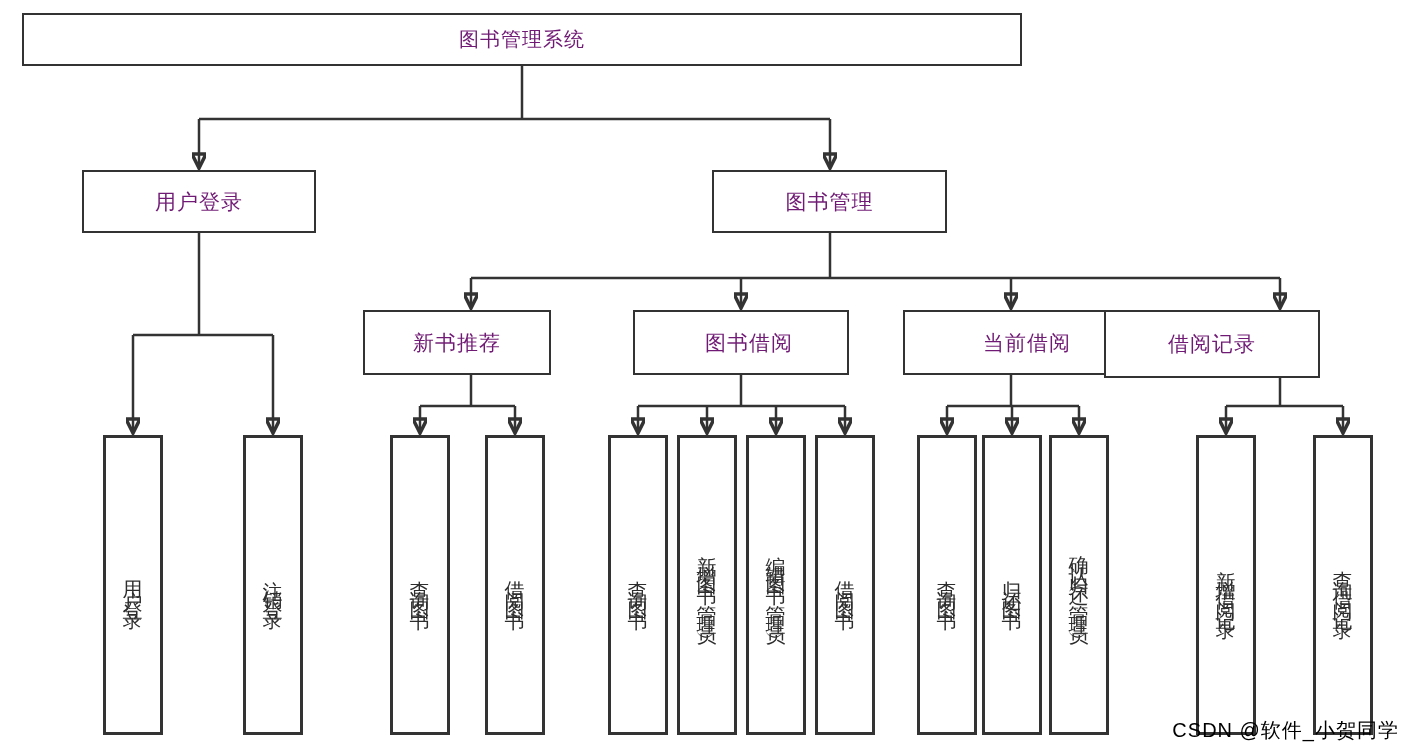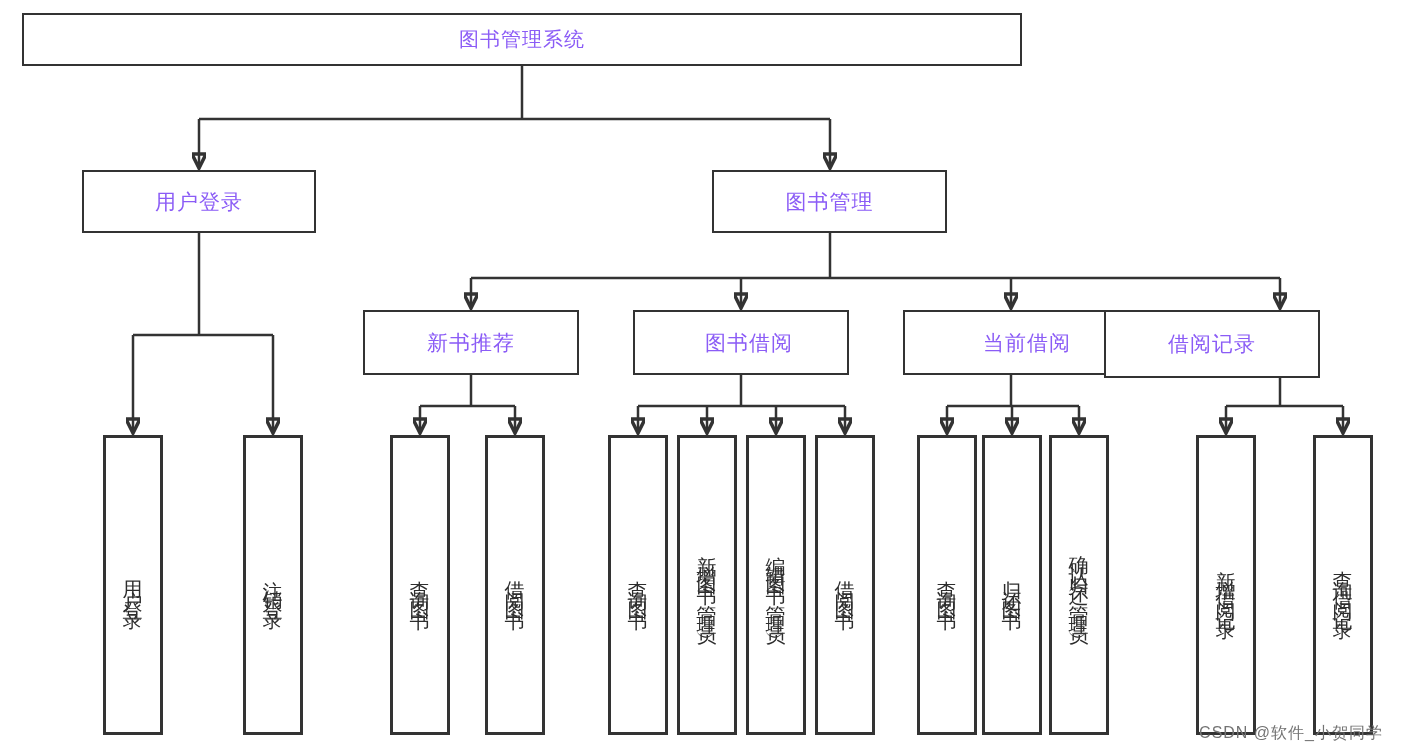--- a/index.html
+++ b/index.html
@@ -26,40 +26,40 @@
     position: absolute;
     border: 2px solid #333333;
     background: #ffffff;
     display: flex;
     align-items: center;
     justify-content: center;
   }
   .leaf { border-width: 3px; }
   .hlabel {
     font-size: 21px;
-    color: #8b5cf6;
+    color: #701a75;
     letter-spacing: 1px;
     white-space: nowrap;
   }
   .root .hlabel { font-size: 20px; }
   .vlabel {
     writing-mode: vertical-lr;
     text-orientation: mixed;
     font-size: 20px;
     line-height: 1;
     letter-spacing: 10px;
     color: #2d2d2d;
   }
   .watermark {
     position: absolute;
-    right: 22px;
+    right: 6px;
     bottom: 3px;
-    font-size: 16px;
+    font-size: 20px;
     letter-spacing: 1px;
-    color: #737373;
+    color: #000000;
     white-space: nowrap;
   }
 </style>
 </head>
 <body>
 
 <div class="canvas">
 
   <svg class="connectors" viewBox="0 0 1405 747" xmlns="http://www.w3.org/2000/svg">
     <defs>
@@ -113,21 +113,21 @@
     <span class="hlabel">图书管理系统</span>
   </div>
 
   <div class="box" style="left:82px; top:170px; width:234px; height:63px;">
     <span class="hlabel">用户登录</span>
   </div>
   <div class="box" style="left:712px; top:170px; width:235px; height:63px;">
     <span class="hlabel">图书管理</span>
   </div>
 
-  <div class="box" style="left:363px; top:310px; width:216px; height:65px;">
+  <div class="box" style="left:363px; top:310px; width:188px; height:65px;">
     <span class="hlabel">新书推荐</span>
   </div>
   <div class="box" style="left:633px; top:310px; width:216px; height:65px;padding-left:16px;">
     <span class="hlabel">图书借阅</span>
   </div>
   <div class="box" style="left:903px; top:310px; width:216px; height:65px;padding-left:32px;">
     <span class="hlabel">当前借阅</span>
   </div>
   <div class="box" style="left:1104px; top:310px; width:216px; height:68px;">
     <span class="hlabel">借阅记录</span>

